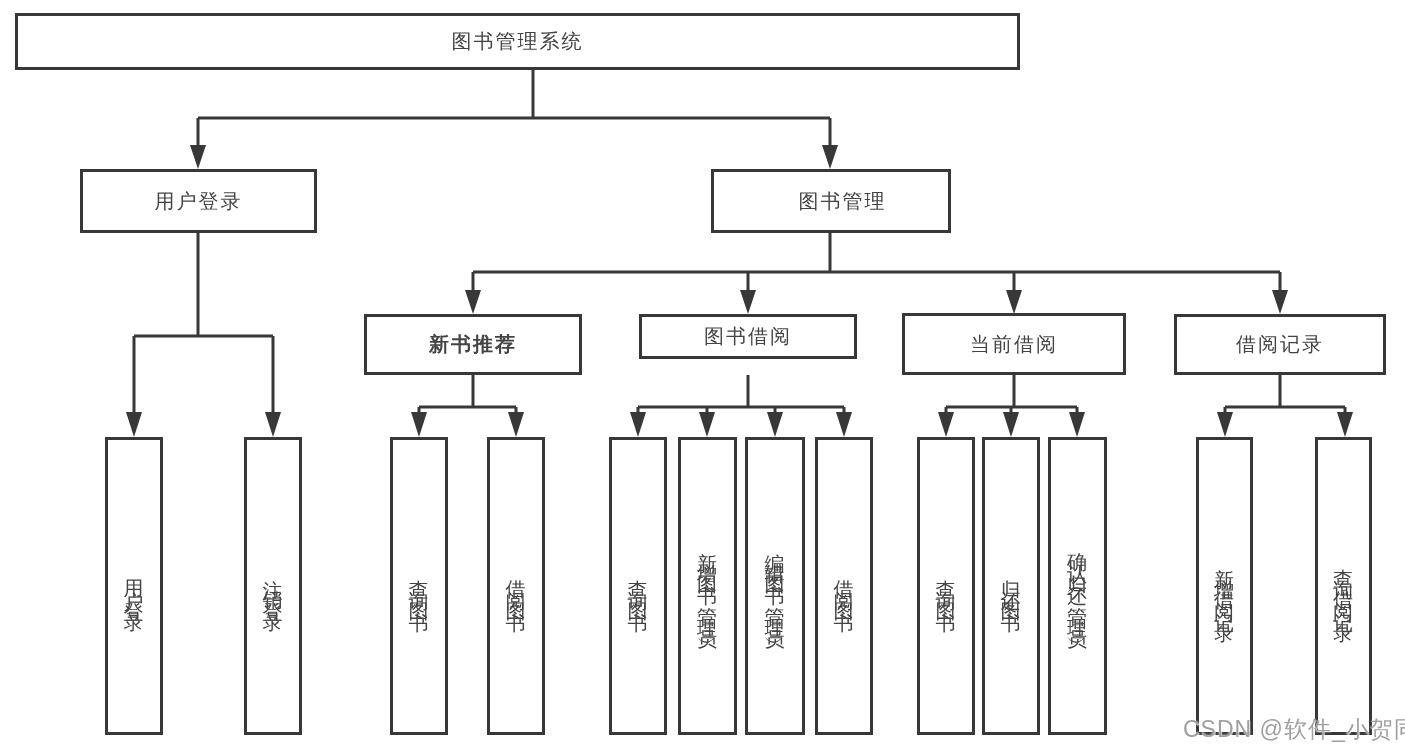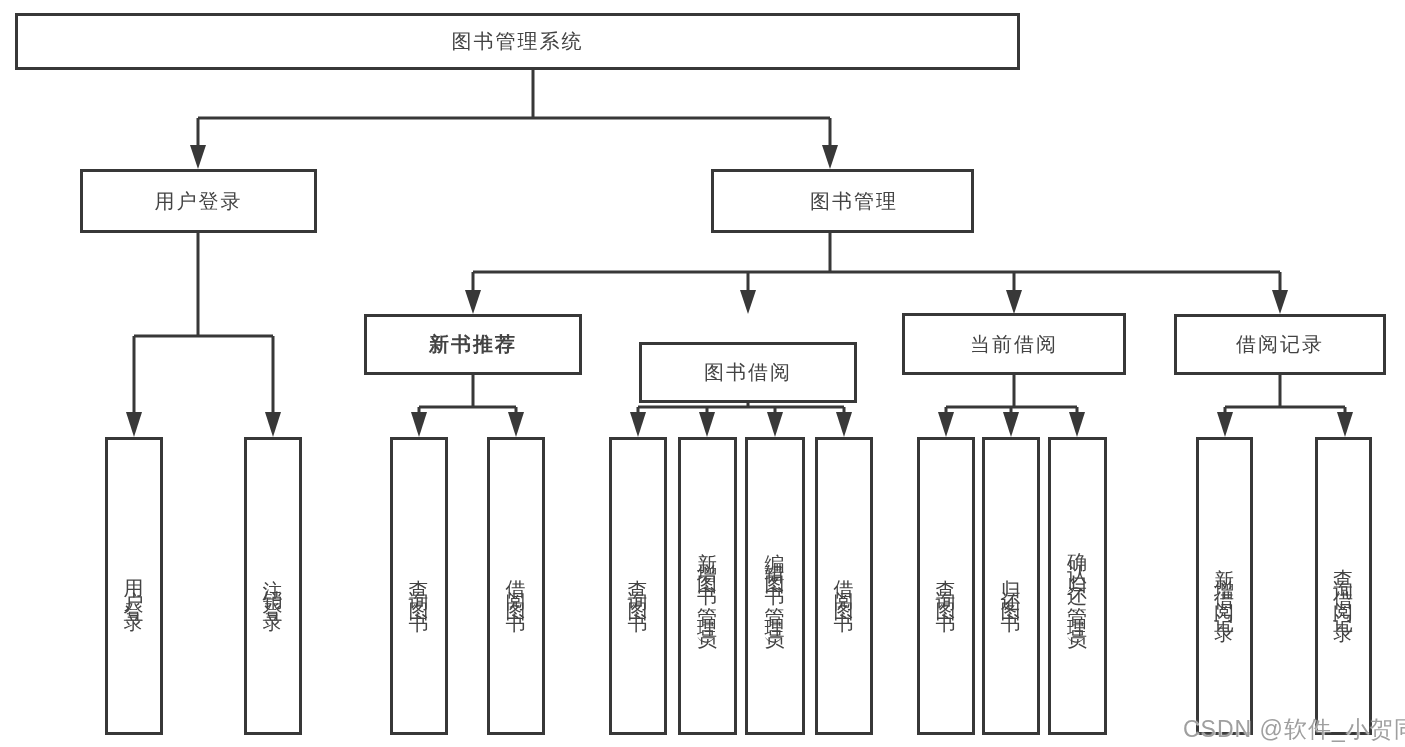--- a/index.html
+++ b/index.html
@@ -104,28 +104,28 @@
     </g>
   </svg>
 
   <div class="node" style="left:15px; top:13px; width:1005px; height:57px;">
     <span>图书管理系统</span>
   </div>
 
   <div class="node" style="left:80px; top:169px; width:237px; height:64px;">
     <span>用户登录</span>
   </div>
-  <div class="node" style="left:711px; top:169px; width:263px; height:64px;padding-left:23px;">
+  <div class="node" style="left:711px; top:169px; width:240px; height:64px;padding-left:23px;">
     <span>图书管理</span>
   </div>
 
   <div class="node" style="left:364px; top:314px; width:218px; height:61px;font-weight:bold;">
     <span>新书推荐</span>
   </div>
-  <div class="node" style="left:639px; top:314px; width:218px; height:61px;margin-top:28px;">
+  <div class="node" style="left:639px; top:314px; width:218px; height:45px;">
     <span>图书借阅</span>
   </div>
   <div class="node" style="left:1174px; top:314px; width:212px; height:61px;">
     <span>借阅记录</span>
   </div>
   <div class="node" style="left:902px; top:313px; width:224px; height:62px;">
     <span>当前借阅</span>
   </div>
 
   <div class="node leaf" style="left:105px; width:58px;">

